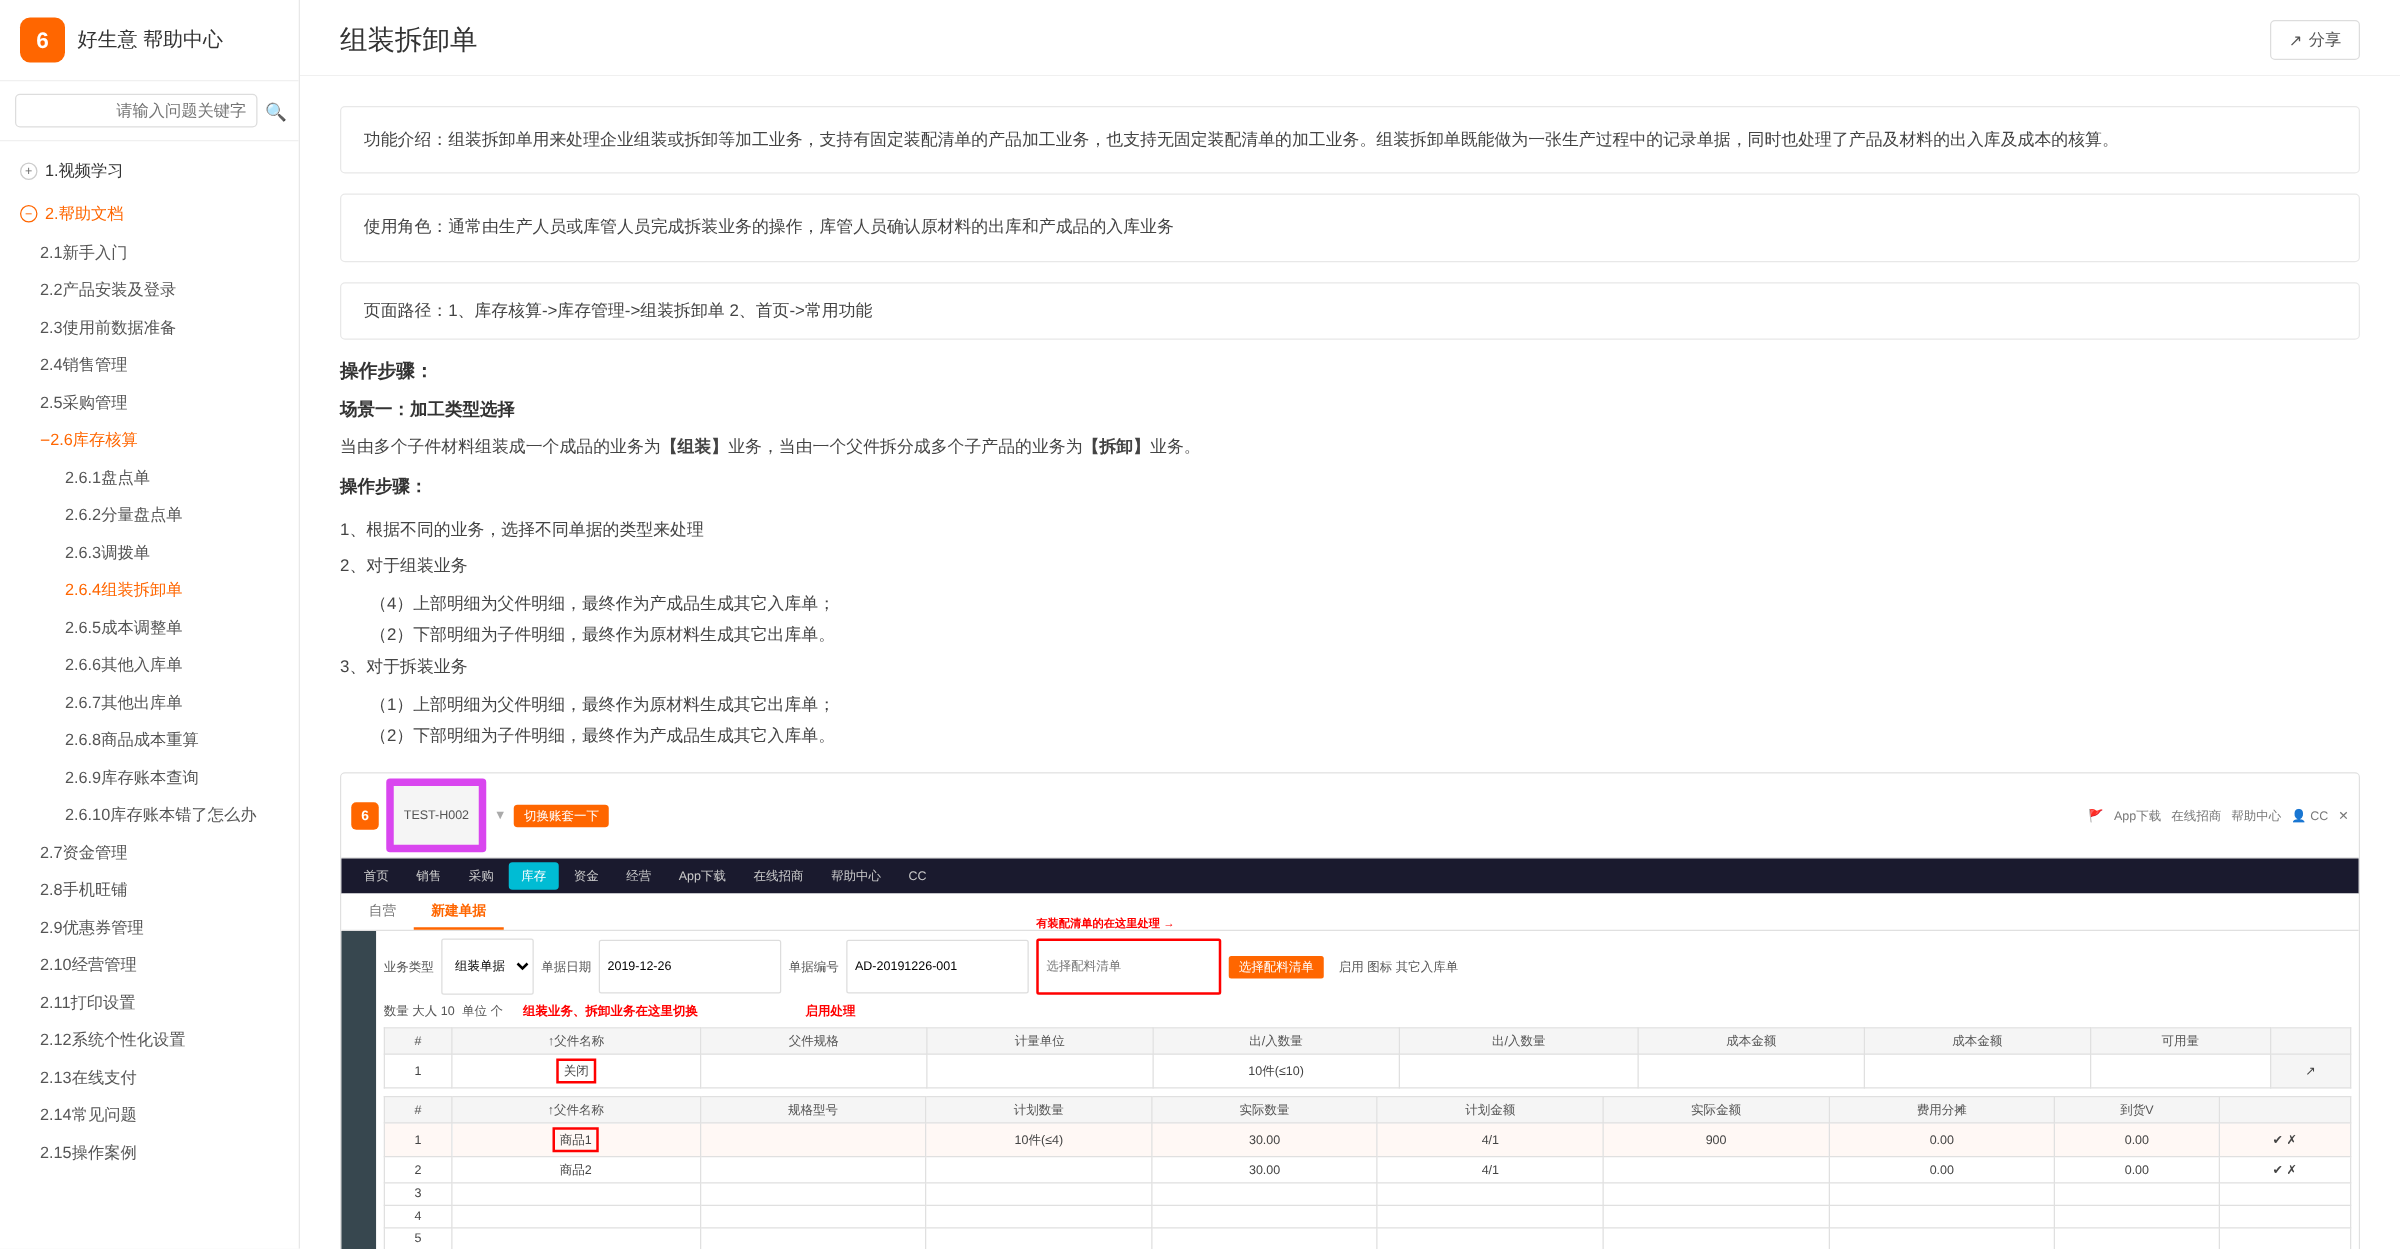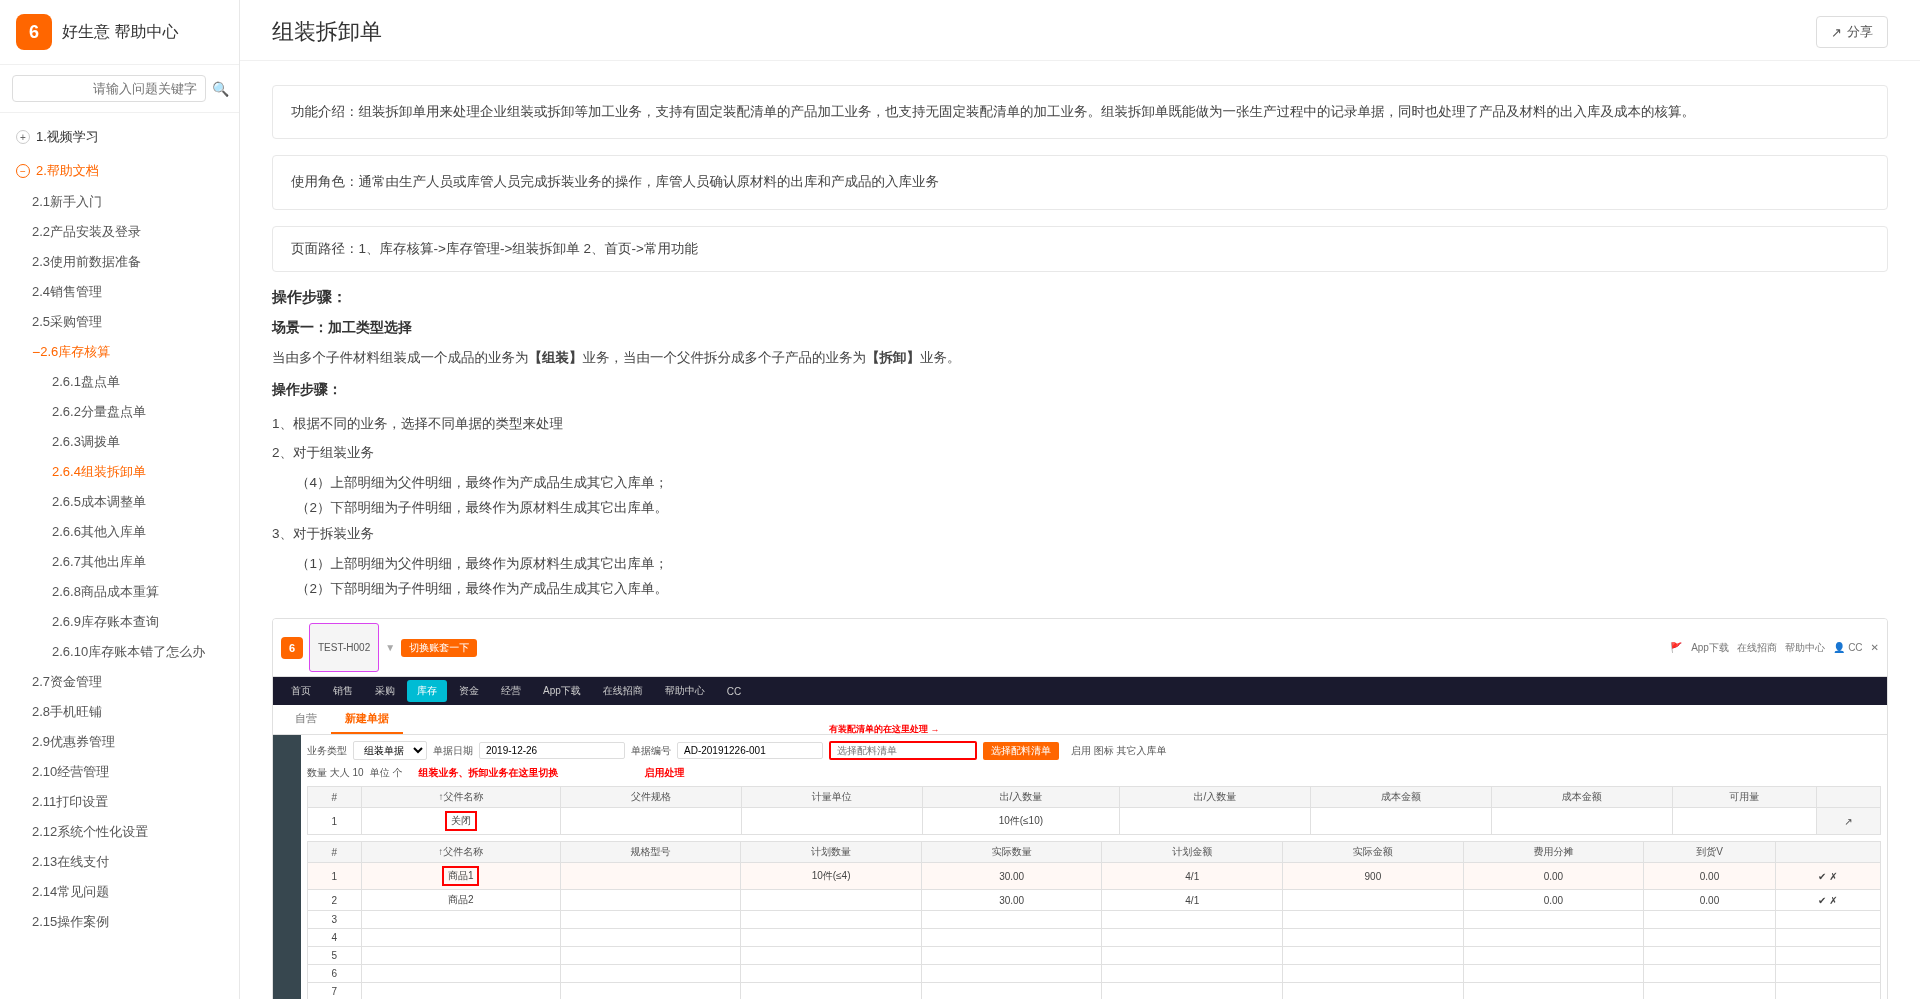--- a/index.html
+++ b/index.html
@@ -239,21 +239,21 @@
     }
     .app-logo-sm {
       width: 22px; height: 22px;
       background: #f60;
       border-radius: 4px;
       display: flex; align-items: center; justify-content: center;
       color: #fff; font-size: 11px; font-weight: bold;
     }
     .app-company {
       background: #f5f5f5;
-      border: 1px solid #d946ef;
+      border: 6px solid #d946ef;
       border-radius: 3px;
       padding: 18px 8px;
       font-size: 10px;
       color: #555;
     }
     .app-select-company {
       background: #f60;
       color: #fff;
       border: none;
       border-radius: 3px;
@@ -308,21 +308,21 @@
       display: flex;
       align-items: center;
       gap: 6px;
       margin-bottom: 6px;
       font-size: 10px;
       flex-wrap: wrap;
     }
     .app-input-sm {
       border: 1px solid #ddd;
       border-radius: 2px;
-      padding: 2px 6px;
+      padding: 15px 6px;
       font-size: 10px;
       background: #fff;
       min-width: 80px;
     }
     .app-input-sm.highlighted {
       border: 2px solid red;
     }
     .app-label-sm {
       color: #555;
       font-size: 10px;

